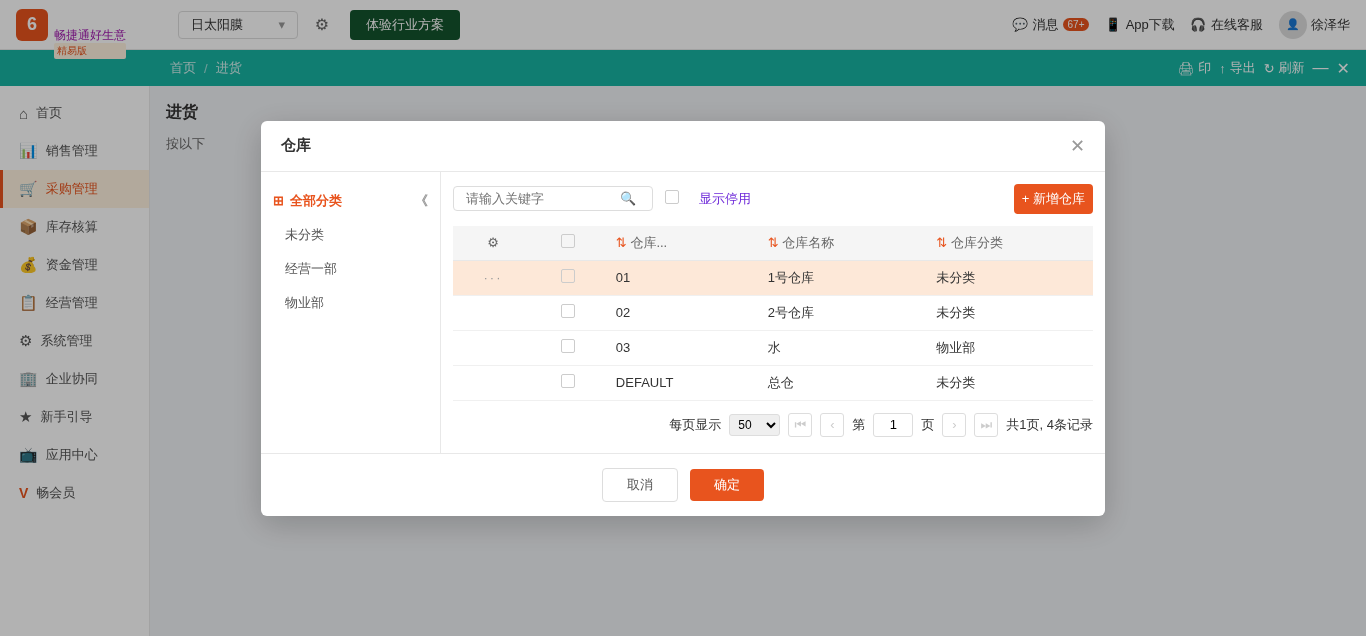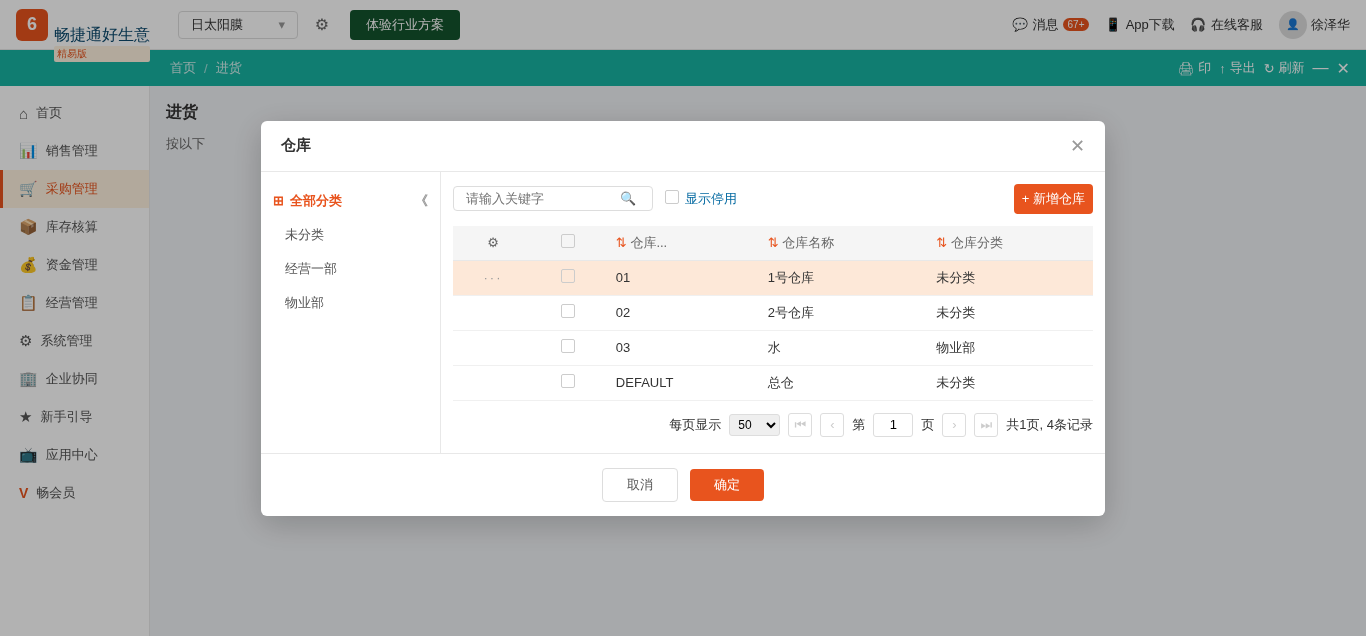--- a/index.html
+++ b/index.html
@@ -22,21 +22,21 @@
       width: 150px;
       gap: 6px;
     }
     .logo-icon {
       width: 32px; height: 32px;
       background: #e8541e;
       border-radius: 6px;
       display: flex; align-items: center; justify-content: center;
       color: white; font-weight: bold; font-size: 18px;
     }
-    .logo-text { font-size: 16px; color: #0c4a6e; line-height: 1.3; margin-top: 38px; }
+    .logo-text { font-size: 12px; color: #a21caf; line-height: 1.3; margin-top: 38px; }
     .logo-badge { font-size: 10px; color: #e8541e; background: #fff3e0; border-radius: 2px; padding: 1px 3px; }
     .store-selector {
       display: flex; align-items: center; gap: 4px;
       padding: 4px 12px; border: 1px solid #ddd; border-radius: 4px;
       cursor: pointer; min-width: 120px;
     }
     .store-selector span { color: #333; }
     .gear-btn {
       width: 32px; height: 32px;
       display: flex; align-items: center; justify-content: center;
@@ -163,21 +163,21 @@
       margin-bottom: 12px;
     }
     .search-box {
       display: flex; align-items: flex-start;
       border: 1px solid #ddd; border-radius: 4px;
       padding: 4px 12px; gap: 4px; width: 200px;
     }
     .search-box input {
       border: none; outline: none; font-size: 13px; width: 150px; color: #999;
     }
-    .show-disabled { display: flex; align-items: flex-start; gap: 6px; color: #0369a1; font-size: 13px; }
+    .show-disabled { display: flex; align-items: flex-start; gap: 20px; color: #6d28d9; font-size: 13px; }
     .checkbox { width: 14px; height: 14px; border: 1px solid #ccc; border-radius: 2px; cursor: pointer; display: inline-block; }
     .add-btn {
       margin-left: auto;
       background: #e8541e; color: white; border: none;
       padding: 6px 8px; border-radius: 4px; cursor: pointer; font-size: 13px;
       display: flex; align-items: center; gap: 4px;
     }
 
     
     .data-table { width: 100%; border-collapse: collapse; font-size: 13px; }

